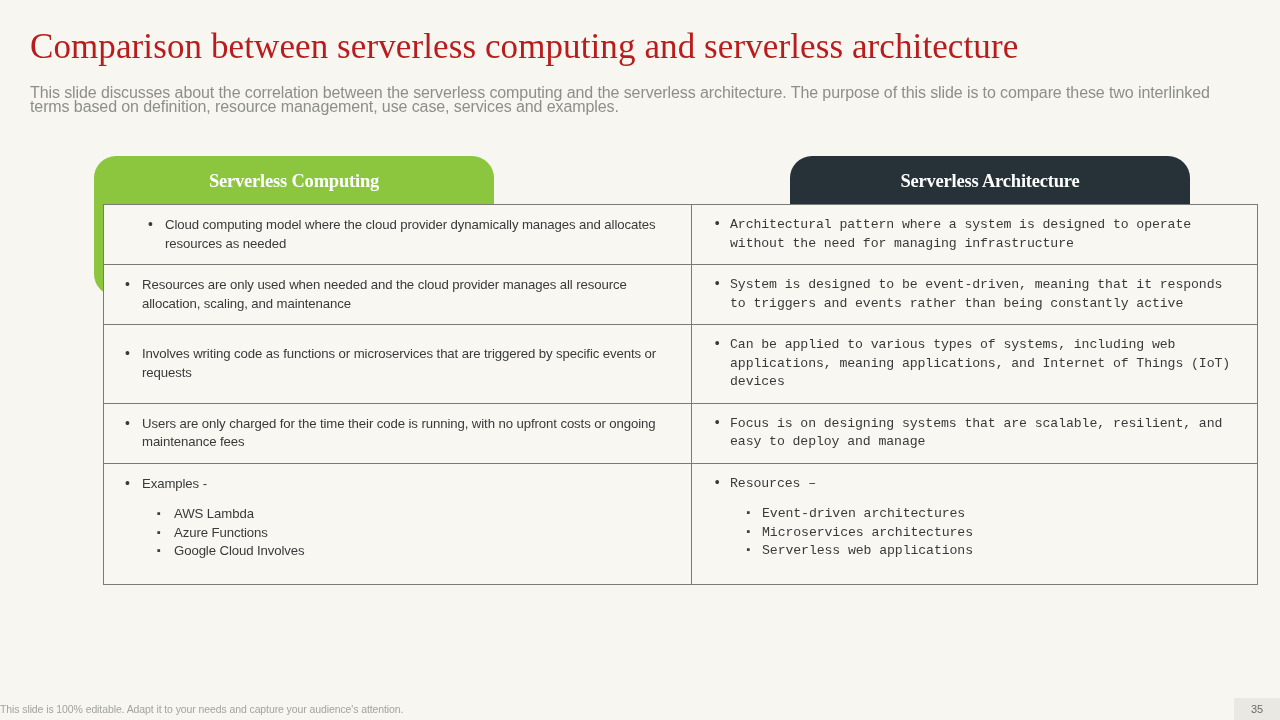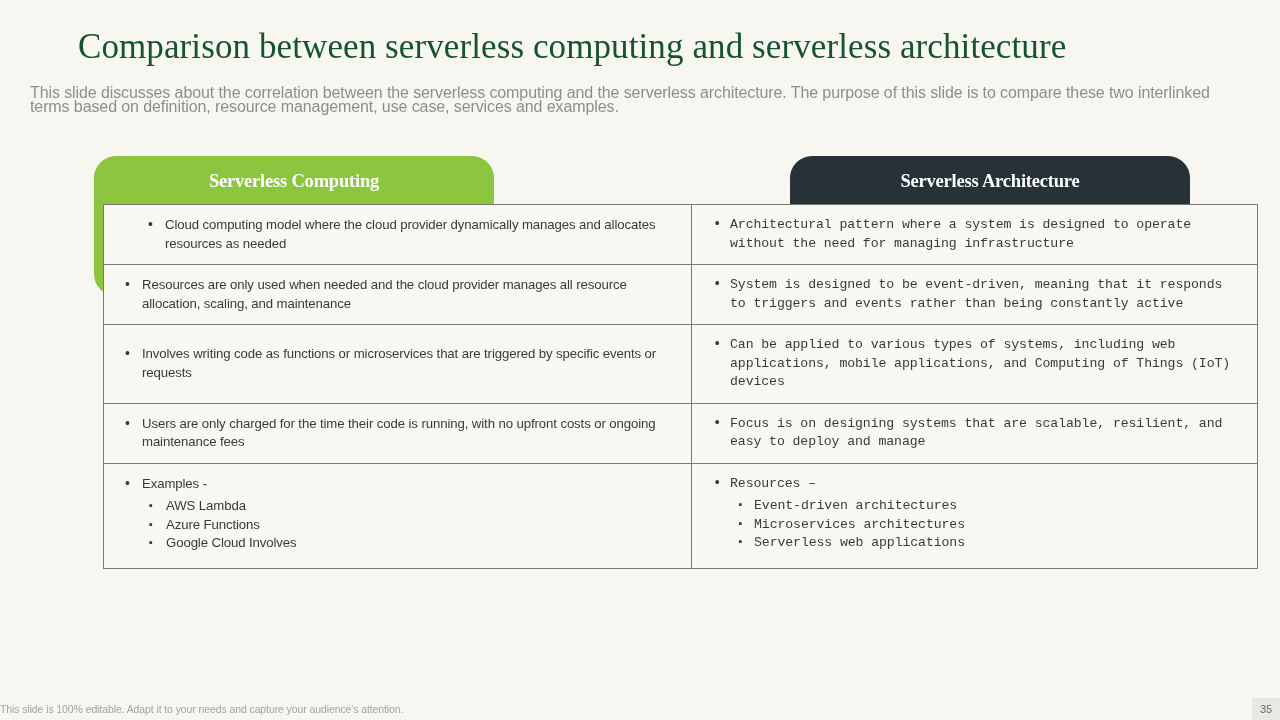--- a/index.html
+++ b/index.html
@@ -16,24 +16,23 @@
   }
 
   
   .slide-title {
     position: absolute;
     left: 30px;
     top: 26px;
     font-family: "Liberation Serif", serif;
     font-size: 35px;
     line-height: 42px;
-    color: #14532d;
+    color: #b91c1c;
     letter-spacing: 0.1px;
     white-space: nowrap;
-    margin-left: 48px;
   }
   .slide-subtitle {
     position: absolute;
     left: 30px;
     top: 86px;
     width: 1195px;
     font-size: 16px;
     line-height: 13.5px;
     color: #8e8e8a;
     letter-spacing: -0.1px;
@@ -113,21 +112,21 @@
   }
   ul.bullets > li::before {
     content: "\2022";
     position: absolute;
     left: 9px;
     top: -1px;
     font-size: 14px;
     color: #3a3a3a;
   }
   ul.subbullets {
-    margin: 4px;
+    margin: 12px;
     padding: 0;
     list-style: none;
   }
   ul.subbullets > li {
     position: relative;
     padding-left: 20px;
     font-size: 13.2px;
     line-height: 18.5px;
     color: #3a3a3a;
     letter-spacing: -0.1px;
@@ -149,21 +148,21 @@
     top: 703px;
     text-align: left;
     font-size: 10.5px;
     color: #a3a3a0;
     letter-spacing: -0.1px;
   }
   .page-number {
     position: absolute;
     right: 0;
     top: 698px;
-    width: 28px;
+    width: 46px;
     height: 22px;
     background: #e9e8e3;
     color: #6b6b68;
     font-size: 11px;
     display: flex;
     align-items: center;
     justify-content: center;
   }
 </style>
 </head>
@@ -211,21 +210,21 @@
     </tr>
 
     <tr>
       <td class="col-left">
         <ul class="bullets">
           <li>Involves writing code as functions or microservices that are triggered by specific events or requests</li>
         </ul>
       </td>
       <td class="col-right">
         <ul class="bullets">
-          <li>Can be applied to various types of systems, including web applications, mobile applications, and Computing of Things (IoT) devices</li>
+          <li>Can be applied to various types of systems, including web applications, meaning applications, and Internet of Things (IoT) devices</li>
         </ul>
       </td>
     </tr>
 
     <tr>
       <td class="col-left">
         <ul class="bullets">
           <li>Users are only charged for the time their code is running, with no upfront costs or ongoing maintenance fees</li>
         </ul>
       </td>

